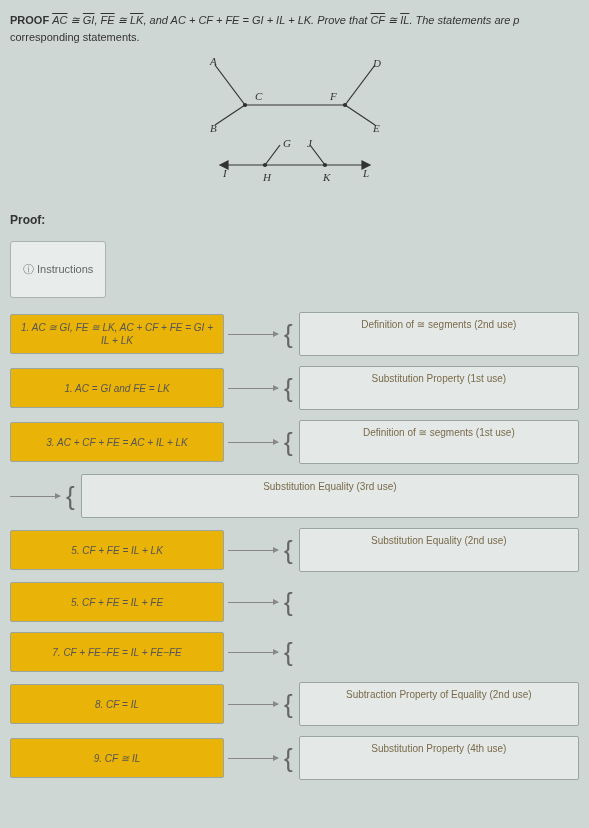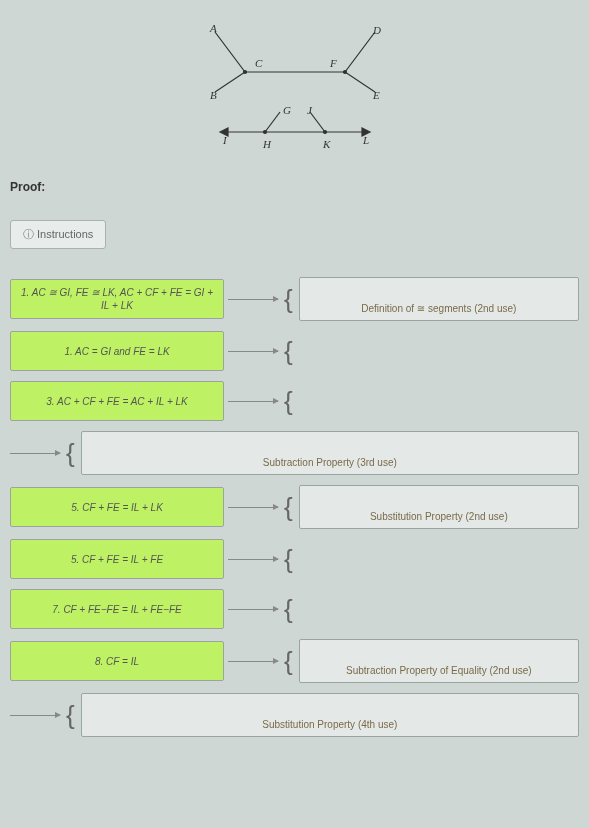--- a/index.html
+++ b/index.html
@@ -1,36 +1,41 @@
 <!DOCTYPE html>
 <html><head>
 <meta charset="utf-8">
 <style>
 body{margin:0;padding:0;background:#cfd7d5;font-family:Arial,sans-serif;width:589px;height:828px;overflow:hidden}
 .page{padding:12px 10px}
 .header{font-size:11px;color:#333;line-height:1.5;margin-bottom:8px}
 .header b{font-weight:700}
 .ol{text-decoration:overline}
 .diagram{margin:10px auto 18px;display:block;width:260px;height:140px}
-.proof-label{font-size:12px;font-weight:700;color:#333;margin:6px 0 26px}
-.instructions{display:inline-block;background:#e8ecea;border:1px solid #a8b2af;border-radius:3px;padding:6px 12px;font-size:11px;color:#666;margin-bottom:28px}
+.proof-label{font-size:12px;font-weight:700;color:#333;margin:6px 0 14px}
+.instructions{display:inline-block;background:#e8ecea;border:1px solid #a8b2af;border-radius:3px;padding:20px 12px;font-size:11px;color:#666;margin-bottom:14px}
 .instructions::before{content:"ⓘ ";color:#888}
 .rows{display:flex;flex-direction:column;gap:10px}
 .row{display:flex;align-items:center;gap:4px}
-.stmt{width:200px;min-height:28px;background:#bef264;border:1px solid #9aa5a1;border-radius:2px;padding:5px 6px;font-size:10px;color:#555;text-align:center;display:flex;align-items:center;justify-content:center;line-height:1.3}
+.stmt{width:200px;min-height:28px;background:#eab308;border:1px solid #9aa5a1;border-radius:2px;padding:5px 6px;font-size:10px;color:#555;text-align:center;display:flex;align-items:center;justify-content:center;line-height:1.3}
 .arrow{width:50px;height:1px;background:#888;position:relative;flex-shrink:0}
 .arrow::after{content:"";position:absolute;right:-1px;top:-3px;border-left:6px solid #888;border-top:3.5px solid transparent;border-bottom:3.5px solid transparent}
 .brace{font-size:26px;color:#666;margin:0 2px;line-height:1}
-.reason{flex:1;min-height:30px;background:#e4e9e7;border:1px solid #9aa5a1;border-radius:2px;padding:6px 8px;font-size:10px;color:#7a6a4a;text-align:center;display:flex;align-items:flex-end;justify-content:center}
+.reason{flex:1;min-height:30px;background:#e4e9e7;border:1px solid #9aa5a1;border-radius:2px;padding:6px 8px;font-size:10px;color:#7a6a4a;text-align:center;display:flex;align-items:flex-start;justify-content:center}
 .it{font-style:italic}
 </style>
 </head>
 <body>
 
 <div class="page">
+  <div class="header">
+    <b>PROOF</b>
+    <span class="it"><span class="ol">AC</span> ≅ <span class="ol">GI</span>, <span class="ol">FE</span> ≅ <span class="ol">LK</span>, and <i>AC + CF + FE = GI + IL + LK</i>. Prove that <span class="ol">CF</span> ≅ <span class="ol">IL</span>. The statements are p</span><br>
+    <span>corresponding statements.</span>
+  </div>
 
   <svg class="diagram" viewBox="0 0 260 140">
     <g stroke="#333" stroke-width="1.2" fill="none">
       <line x1="50" y1="10" x2="80" y2="50"></line>
       <line x1="80" y1="50" x2="50" y2="70"></line>
       <line x1="80" y1="50" x2="180" y2="50"></line>
       <line x1="180" y1="50" x2="210" y2="10"></line>
       <line x1="180" y1="50" x2="210" y2="70"></line>
       <circle cx="80" cy="50" r="1.5" fill="#333"></circle>
       <circle cx="180" cy="50" r="1.5" fill="#333"></circle>
@@ -76,43 +81,49 @@
       <div class="reason">
           <span>Definition of ≅ segments (2nd use)</span>
         </div>
     </div>
     <div class="row">
       <div class="stmt it">
           <span>1. AC = GI and FE = LK</span>
         </div>
       <div class="arrow"></div>
       <div class="brace">{</div>
+      <div class="reason">
+          <span>Substitution Property (1st use)</span>
+        </div>
     </div>
     <div class="row">
       <div class="stmt it">
           <span>3. AC + CF + FE = AC + IL + LK</span>
         </div>
       <div class="arrow"></div>
       <div class="brace">{</div>
+      <div class="reason">
+          <span>Definition of ≅ segments (1st use)</span>
+        </div>
     </div>
     <div class="row">
       <div class="arrow"></div>
       <div class="brace">{</div>
       <div class="reason">
-          <span>Subtraction Property (3rd use)</span>
+          <span>Substitution Equality (3rd use)</span>
         </div>
     </div>
     <div class="row">
       <div class="stmt it">
           <span>5. CF + FE = IL + LK</span>
         </div>
       <div class="arrow"></div>
       <div class="brace">{</div>
       <div class="reason">
-          <span>Substitution Property (2nd use)</span>
+          <span>Substitution Equality (2nd use)</span>
         </div>
     </div>
     <div class="row">
       <div class="stmt it">
           <span>5. CF + FE = IL + FE</span>
         </div>
       <div class="arrow"></div>
       <div class="brace">{</div>
     </div>
     <div class="row">
@@ -126,20 +137,23 @@
       <div class="stmt it">
           <span>8. CF = IL</span>
         </div>
       <div class="arrow"></div>
       <div class="brace">{</div>
       <div class="reason">
           <span>Subtraction Property of Equality (2nd use)</span>
         </div>
     </div>
     <div class="row">
+      <div class="stmt it">
+          <span>9. CF ≅ IL</span>
+        </div>
       <div class="arrow"></div>
       <div class="brace">{</div>
       <div class="reason">
           <span>Substitution Property (4th use)</span>
         </div>
     </div>
   </div>
 </div>
 
 </body></html>

